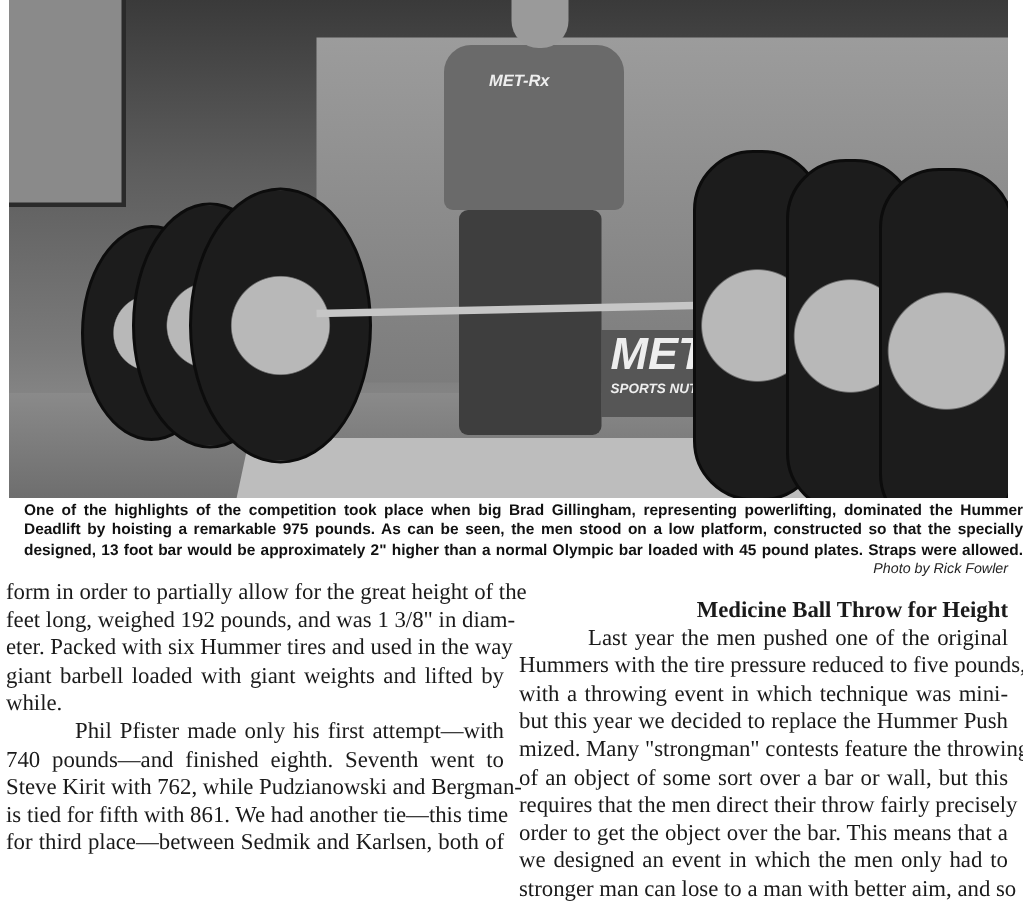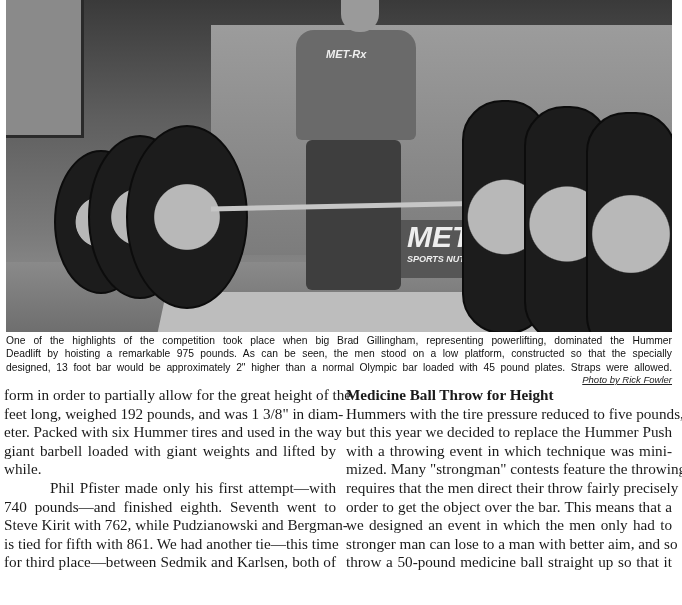--- a/index.html
+++ b/index.html
@@ -12,31 +12,31 @@
   .photo .platform { position: absolute; left: 156px; top: 292px; width: 380px; height: 40px; background: #bdbdbd; transform: skewX(-12deg); }
   .photo .tire { position: absolute; border-radius: 50%; background: radial-gradient(circle, #b8b8b8 0 30%, #1c1c1c 31% 100%); border: 2px solid #0c0c0c; }
   .photo .bar { position: absolute; left: 205px; top: 203px; width: 330px; height: 5px; background: #c6c6c6; transform: rotate(-1.2deg); }
   .photo .lifter-torso { position: absolute; left: 290px; top: 30px; width: 120px; height: 110px; background: #6a6a6a; border-radius: 18px 18px 6px 6px; }
   .photo .lifter-head { position: absolute; left: 335px; top: 0; width: 38px; height: 32px; background: #9a9a9a; border-radius: 0 0 18px 18px; }
   .photo .lifter-legs { position: absolute; left: 300px; top: 140px; width: 95px; height: 150px; background: #3e3e3e; border-radius: 6px; }
   .photo .banner { position: absolute; left: 395px; top: 220px; width: 120px; height: 58px; background: #565656; color: #eeeeee; font-family: "Liberation Sans", sans-serif; font-weight: bold; font-style: italic; font-size: 30px; line-height: 34px; padding-left: 6px; box-sizing: border-box; }
   .photo .banner small { display: block; font-size: 9px; line-height: 10px; }
   .photo .shirt-logo { position: absolute; left: 320px; top: 48px; color: #eeeeee; font-family: "Liberation Sans", sans-serif; font-weight: bold; font-style: italic; font-size: 11px; }
 
-  .caption { position: absolute; left: 6px; top: 334px; width: 666px; font-family: "Liberation Sans", sans-serif; font-weight: normal; font-size: 10.3px; line-height: 13.3px; text-align: justify; text-align-last: justify; color: #111; }
+  .caption { position: absolute; left: 16px; top: 334px; width: 666px; font-family: "Liberation Sans", sans-serif; font-weight: bold; font-size: 10.3px; line-height: 13.3px; text-align: justify; text-align-last: justify; color: #111; }
   .caption .l { display: block; }
-  .credit { position: absolute; right: 10px; top: 374px; font-family: "Liberation Sans", sans-serif; font-style: italic; font-size: 9.5px; color: #222; text-decoration: underline; }
+  .credit { position: absolute; right: 10px; top: 374px; font-family: "Liberation Sans", sans-serif; font-style: italic; font-size: 9.5px; color: #222; }
 
   .col { position: absolute; top: 386px; font-size: 15.2px; line-height: 18.6px; }
   .col.left { left: 4px; width: 332px; }
   .col.right { left: 346px; width: 326px; }
   .line { display: block; text-align: justify; text-align-last: justify; white-space: nowrap; overflow: visible; }
   .line.last { text-align-last: left; }
   .line.indent { padding-left: 46px; }
-  .heading { display: block; text-align: left; font-weight: bold; font-size: 15.2px; }
+  .heading { display: block; text-align: right; font-weight: bold; font-size: 15.2px; margin-top: 12px; }
 </style>
 </head>
 <body>
 
 <div class="photo" title="Brad Gillingham deadlifting a bar loaded with six Hummer tires on a low platform">
   <div class="screen"></div>
   <div class="backdrop"></div>
   <div class="floor"></div>
   <div class="banner">
     <span>MET-RX</span>
@@ -71,22 +71,24 @@
   <span class="line last">while.</span>
   <span class="line indent">Phil Pfister made only his first attempt—with</span>
   <span class="line">740 pounds—and finished eighth.   Seventh went to</span>
   <span class="line">Steve Kirit with 762, while Pudzianowski and Bergman-</span>
   <span class="line">is tied for fifth with 861.  We had another tie—this time</span>
   <span class="line">for third place—between Sedmik and Karlsen, both of</span>
 </div>
 
 <div class="col right">
   <span class="heading">Medicine Ball Throw for Height</span>
+  <span class="line indent">Last year the men pushed one of the original</span>
   <span class="line">Hummers with the tire pressure reduced to five pounds,</span>
+  <span class="line">with a throwing event in which technique was mini-</span>
   <span class="line">but this year we decided to replace the Hummer Push</span>
-  <span class="line">with a throwing event in which technique was mini-</span>
   <span class="line">mized.  Many "strongman" contests feature the throwing</span>
+  <span class="line">of an object of some sort over a bar or wall, but this</span>
   <span class="line">requires that the men direct their throw fairly precisely in</span>
   <span class="line">order to get the object over the bar.  This means that a</span>
   <span class="line">we designed an event in which the men only had to</span>
   <span class="line">stronger man can lose to a man with better aim, and so</span>
   <span class="line">throw a 50-pound medicine ball straight up so that it</span>
 </div>
 
 </body></html>

